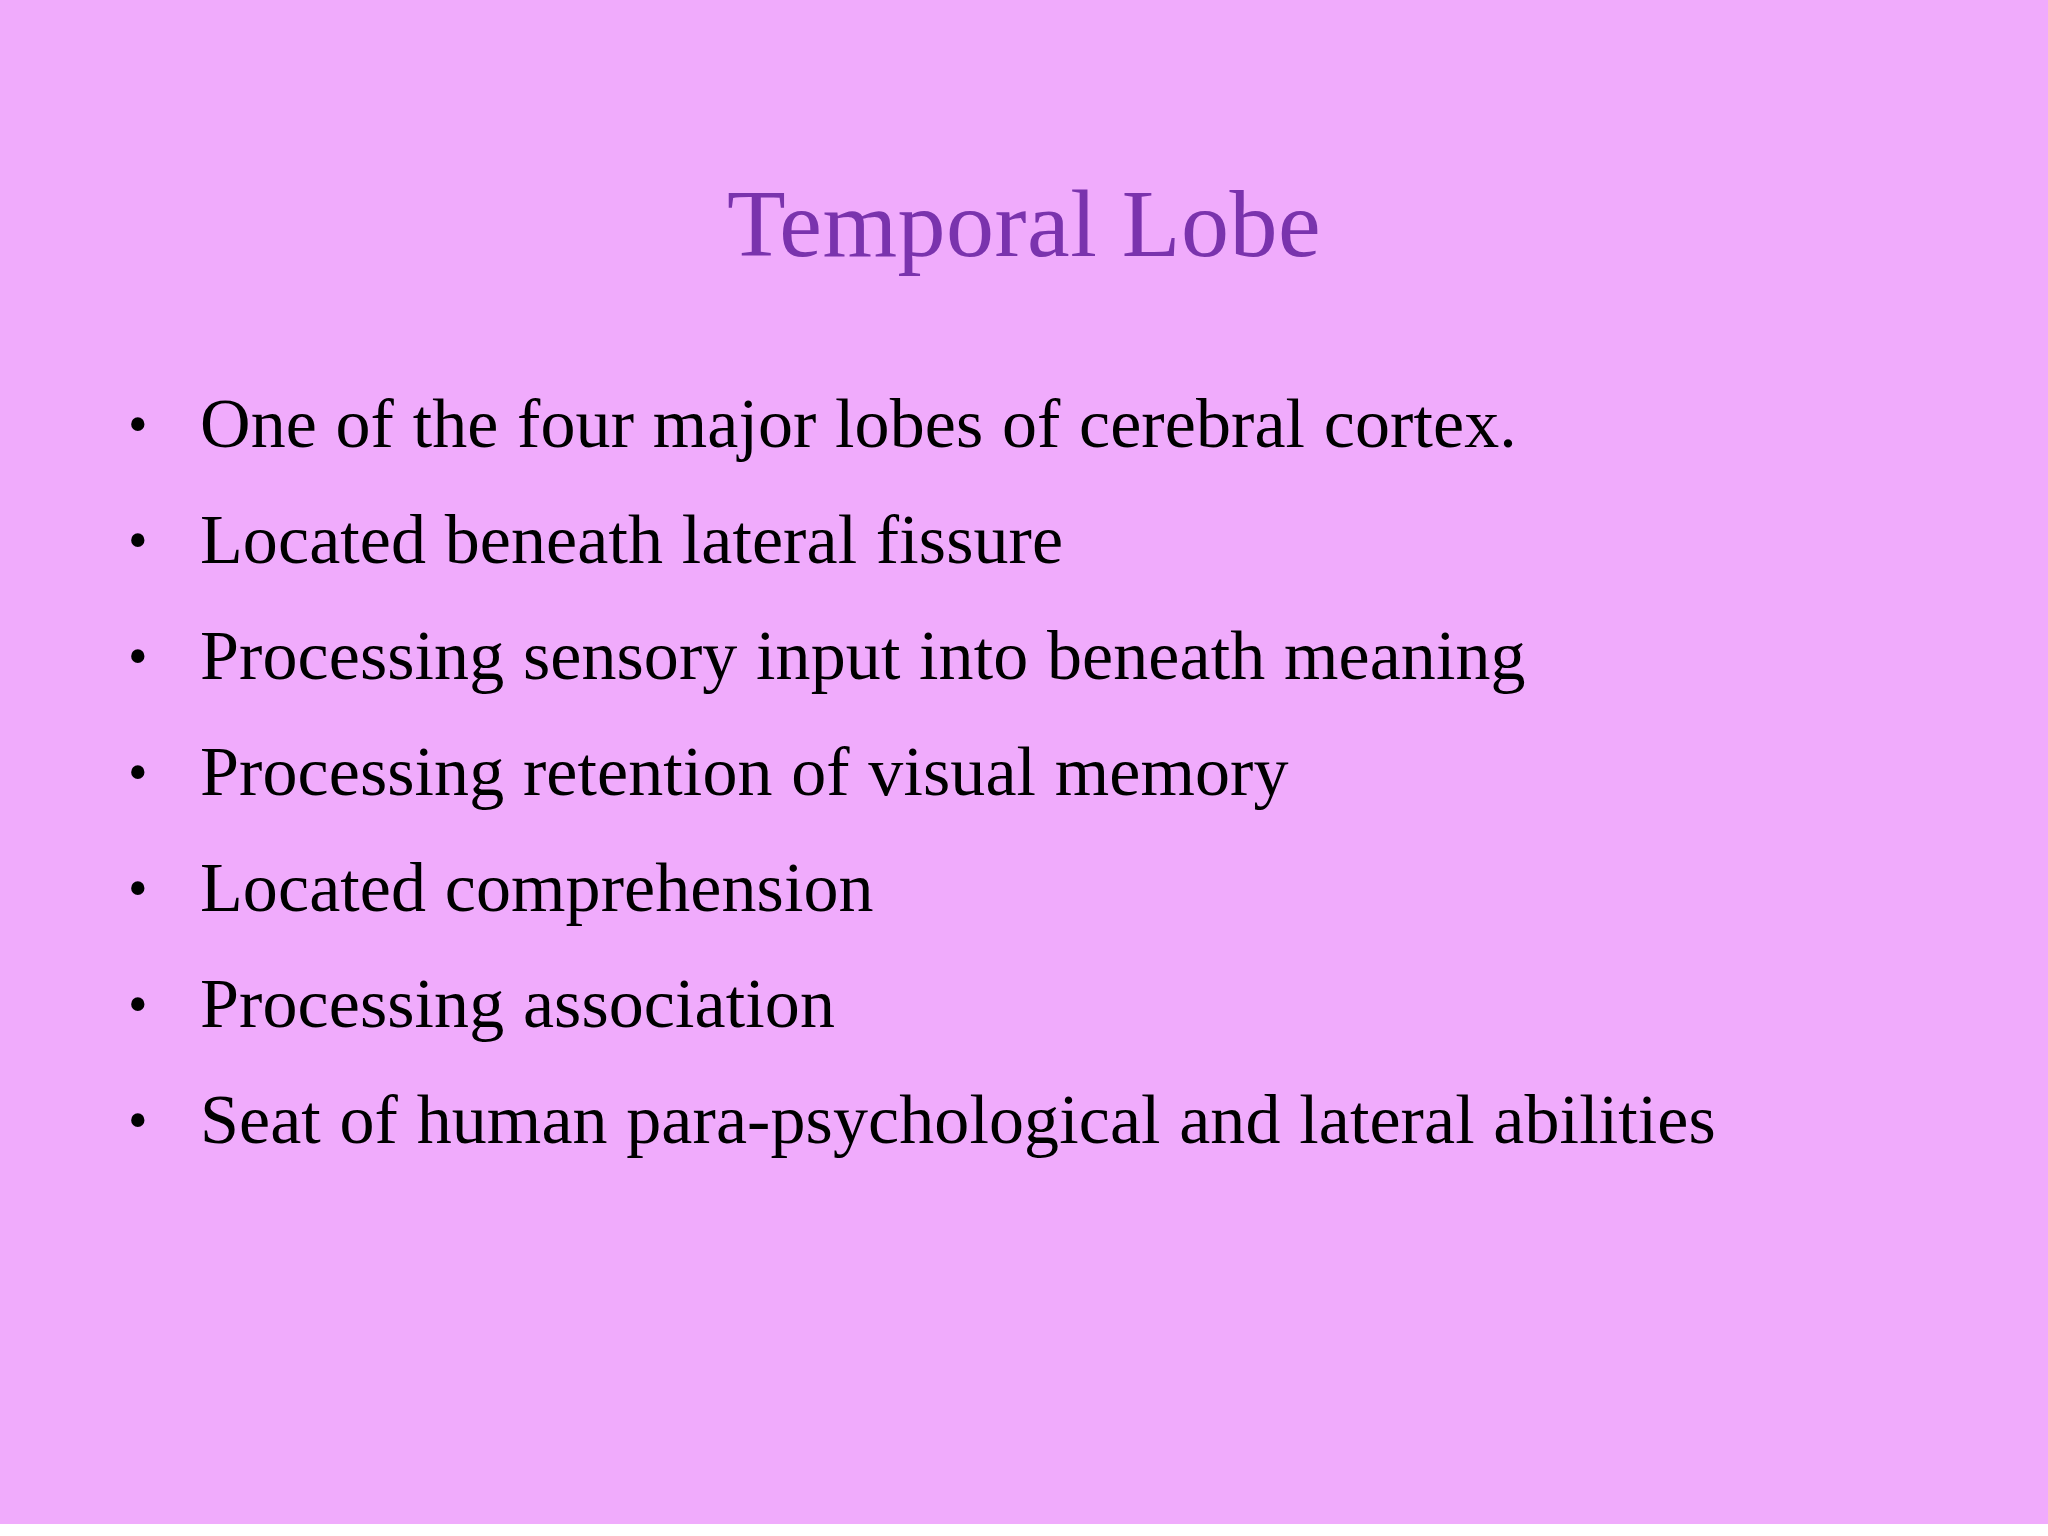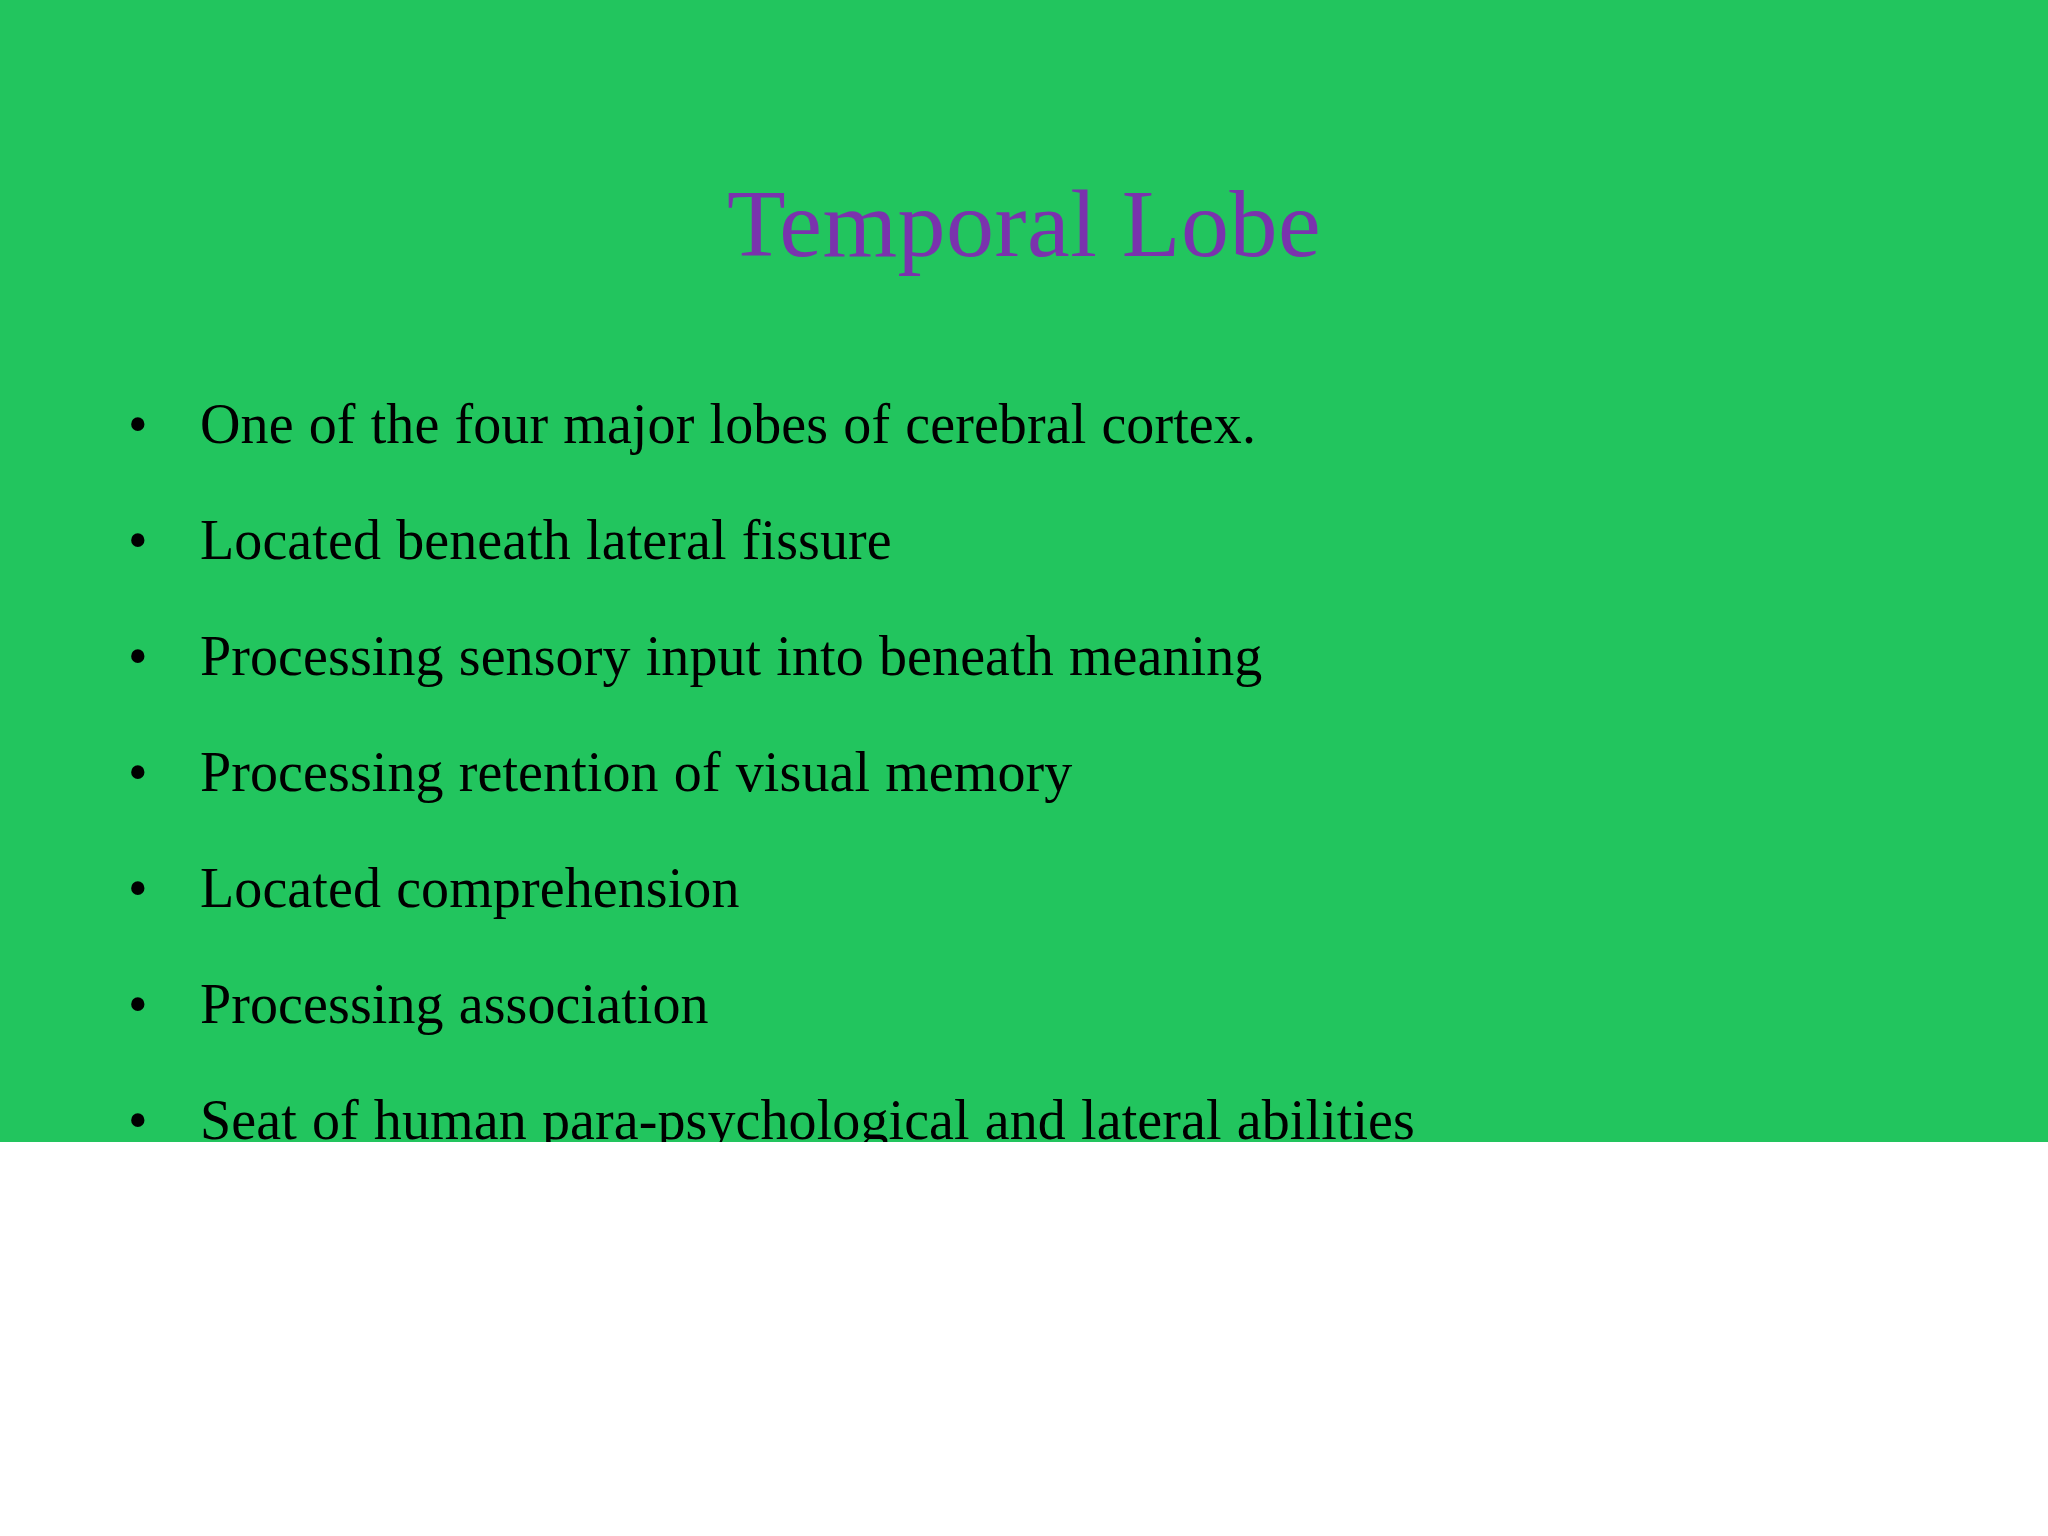--- a/index.html
+++ b/index.html
@@ -5,22 +5,22 @@
 <style>
   html, body {
     margin: 0;
     padding: 0;
     background: #ffffff;
   }
 
   .slide {
     position: relative;
     width: 2048px;
-    height: 1142px;
-    background: #22c55e;
+    height: 1524px;
+    background: #f0abfc;
     overflow: hidden;
     font-family: "Liberation Serif", "DejaVu Serif", serif;
     box-sizing: border-box;
   }
 
   .slide-title {
     position: absolute;
     top: 108px;
     left: 0;
     width: 2048px;
@@ -60,21 +60,21 @@
     color: #000000;
     text-align: left;
     padding-left: 10px;
     box-sizing: border-box;
     user-select: none;
   }
 
   .bullet-text {
     flex: 1 1 auto;
     font-family: "Liberation Serif", "DejaVu Serif", serif;
-    font-size: 56px;
+    font-size: 70px;
     line-height: 104px;
     color: #000000;
     letter-spacing: 0.1px;
     word-spacing: 1px;
   }
 </style>
 </head>
 <body>
 
 <div class="slide">

